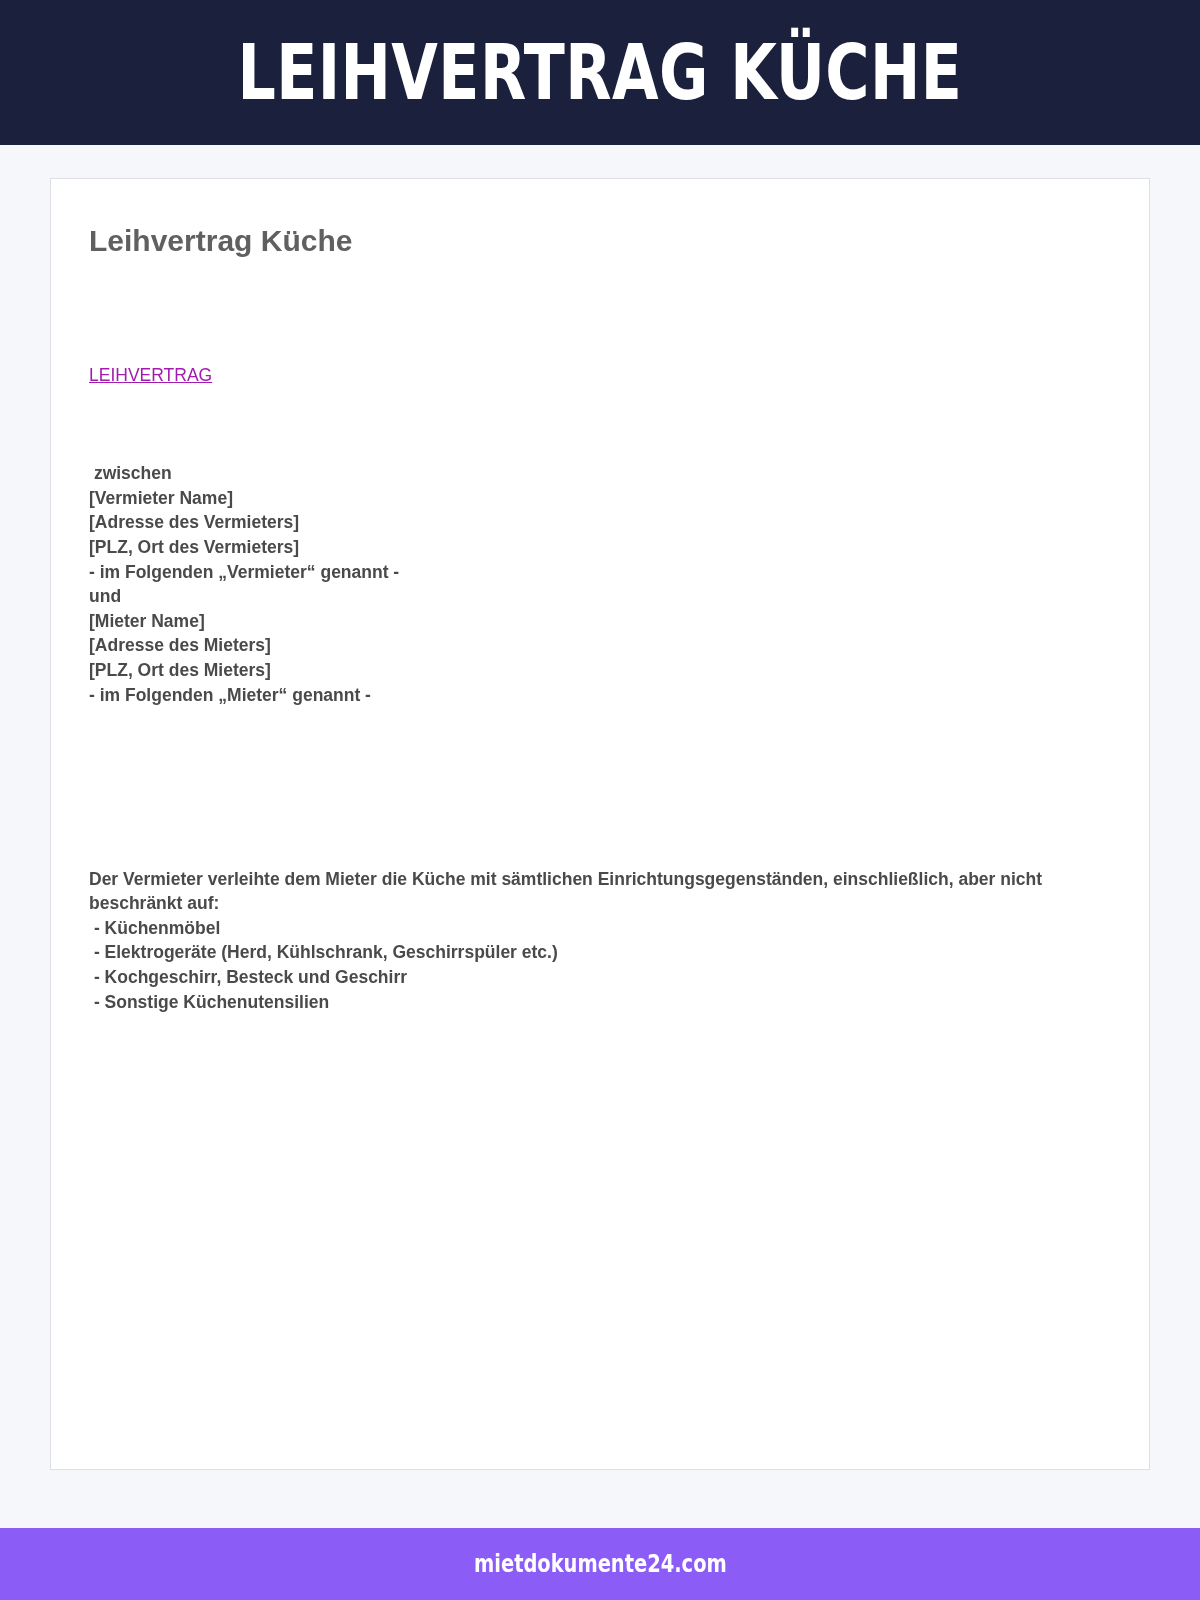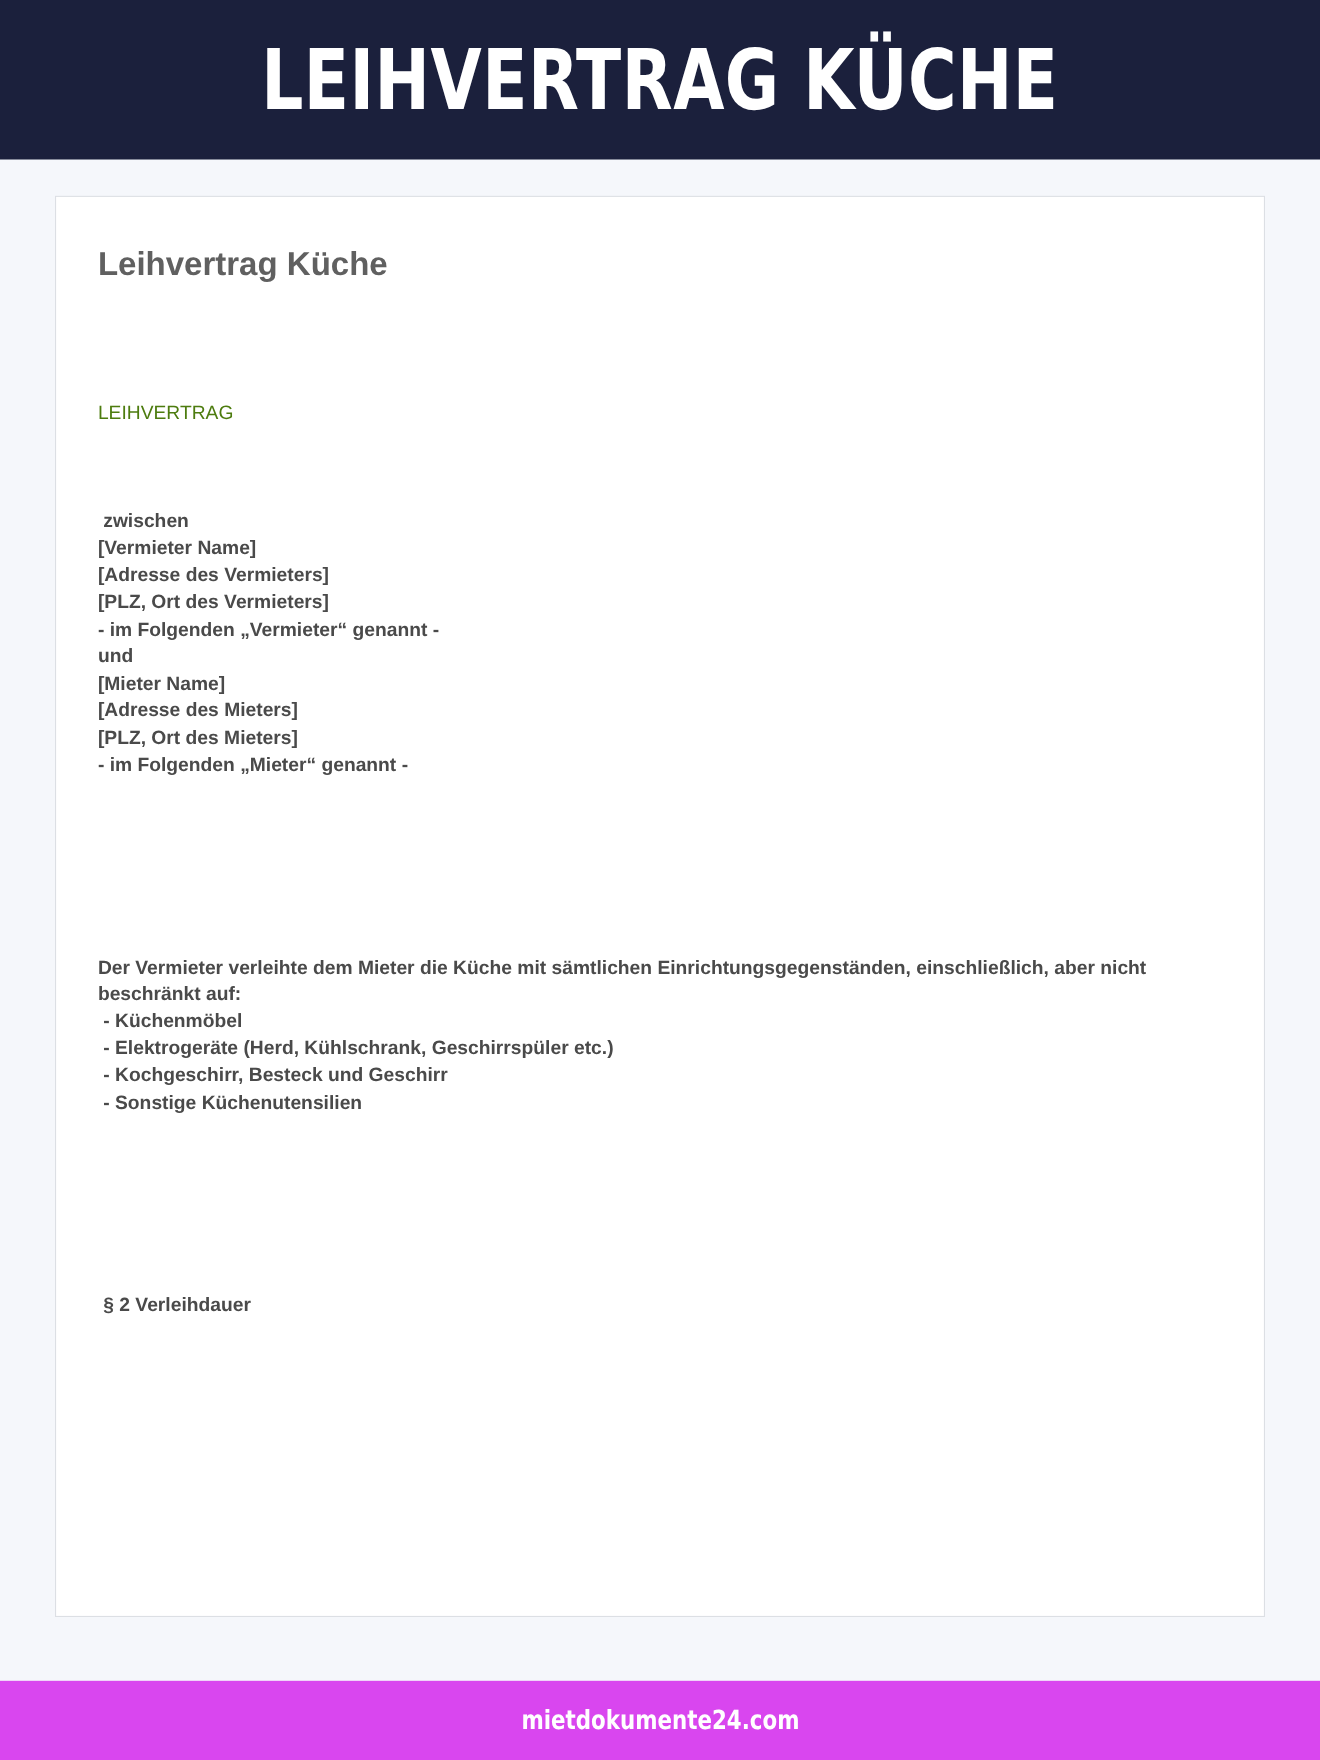--- a/index.html
+++ b/index.html
@@ -64,38 +64,39 @@
   .doc-body {
     font-size: 17.5px;
     line-height: 24.6px;
     color: #4a4a4a;
     font-weight: bold;
     white-space: pre-wrap;
     word-wrap: break-word;
   }
   .doc-body .plain {
     font-weight: normal;
-    color: #4d7c0f;
+    color: #a21caf;
+    text-decoration: underline;
   }
   .block {
     margin: 0;
     padding: 0;
   }
   .gap {
     height: 12px;
   }
 
   
   .footer {
     position: absolute;
     left: 0;
     bottom: 0;
     width: 1200px;
     height: 72px;
-    background: #d946ef;
+    background: #8b5cf6;
     display: flex;
     align-items: center;
     justify-content: center;
   }
   .footer-text {
     font-family: "DejaVu Sans", sans-serif;
     font-weight: bold;
     font-stretch: condensed;
     font-size: 24px;
     color: #ffffff;
@@ -134,21 +135,20 @@
       <div class="gap"></div>
 
       <div class="block">Der Vermieter verleihte dem Mieter die Küche mit sämtlichen Einrichtungsgegenständen, einschließlich, aber nicht beschränkt auf:
  - Küchenmöbel
  - Elektrogeräte (Herd, Kühlschrank, Geschirrspüler etc.)
  - Kochgeschirr, Besteck und Geschirr
  - Sonstige Küchenutensilien</div>
 
       <div class="gap"></div>
 
-      <div class="block"> § 2 Verleihdauer</div>
 
       <div class="gap"></div>
 
       
       
 
       
 
       
       

